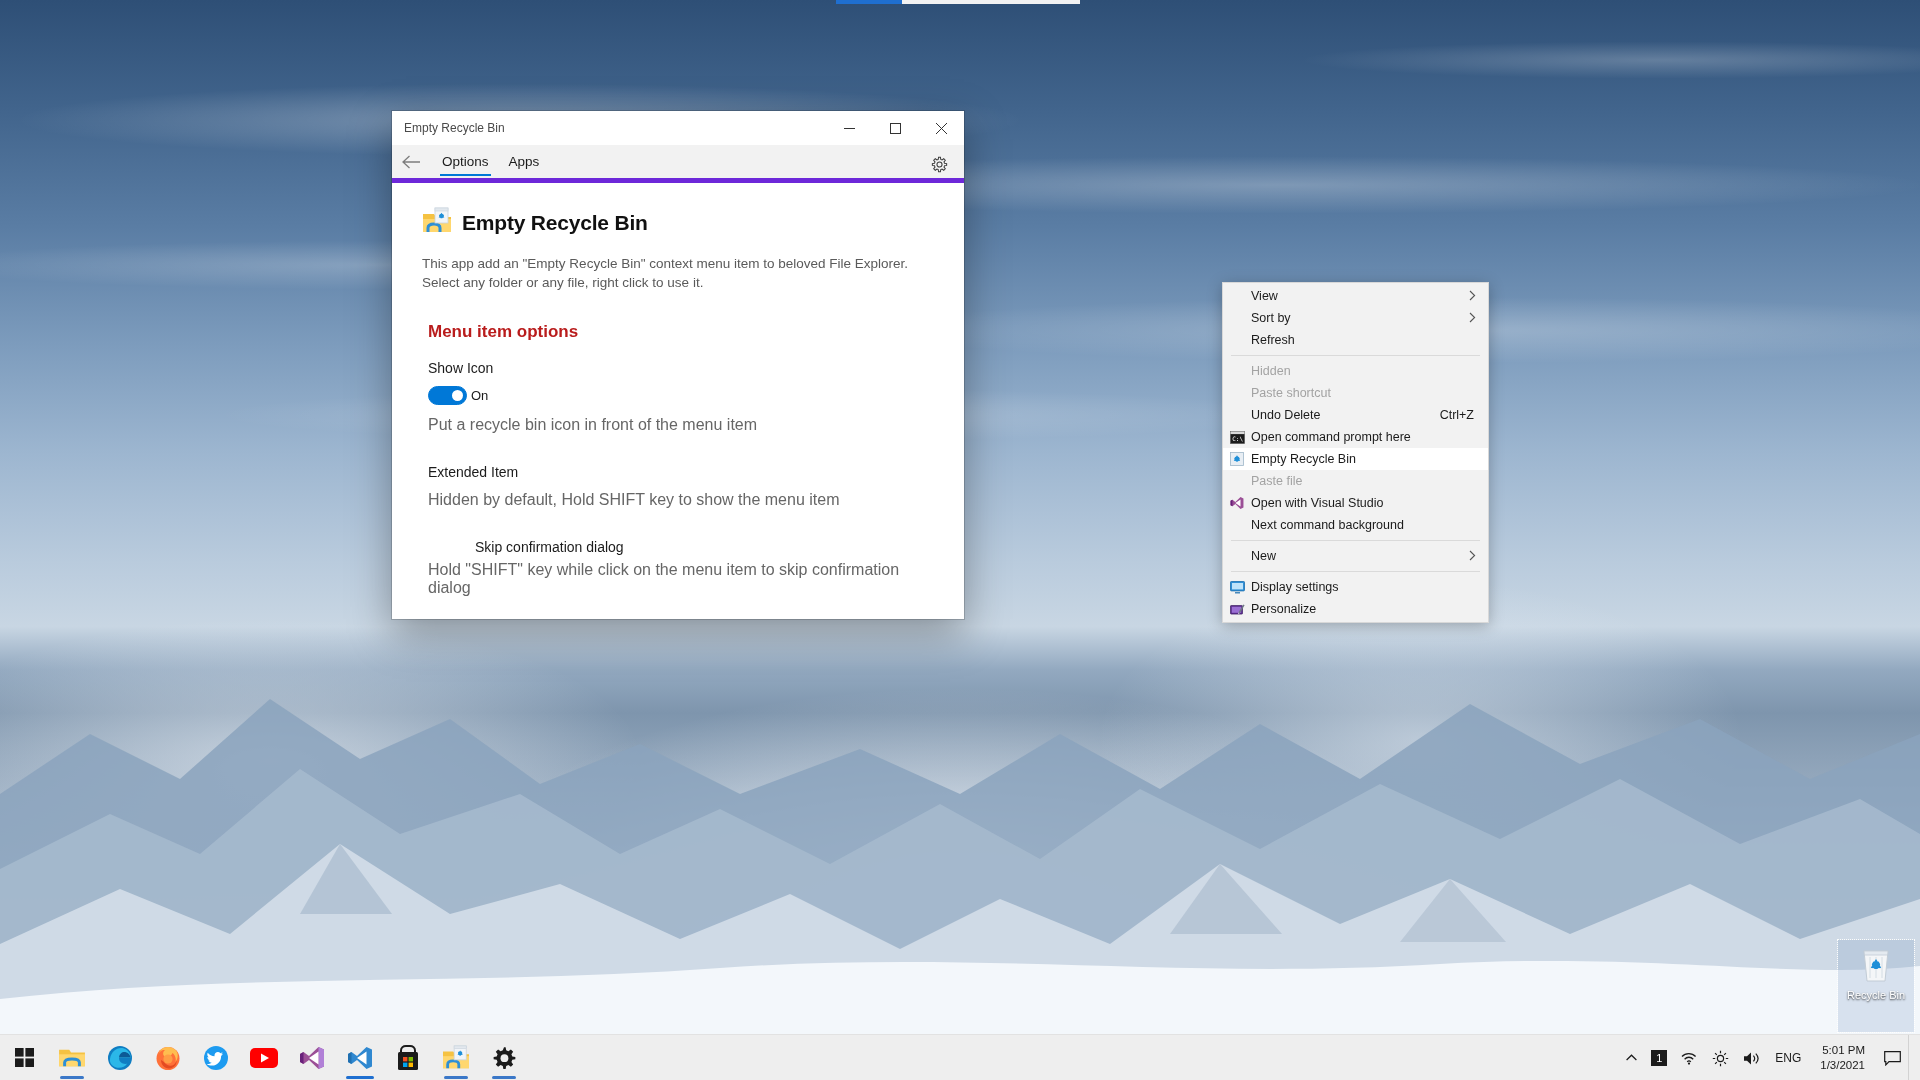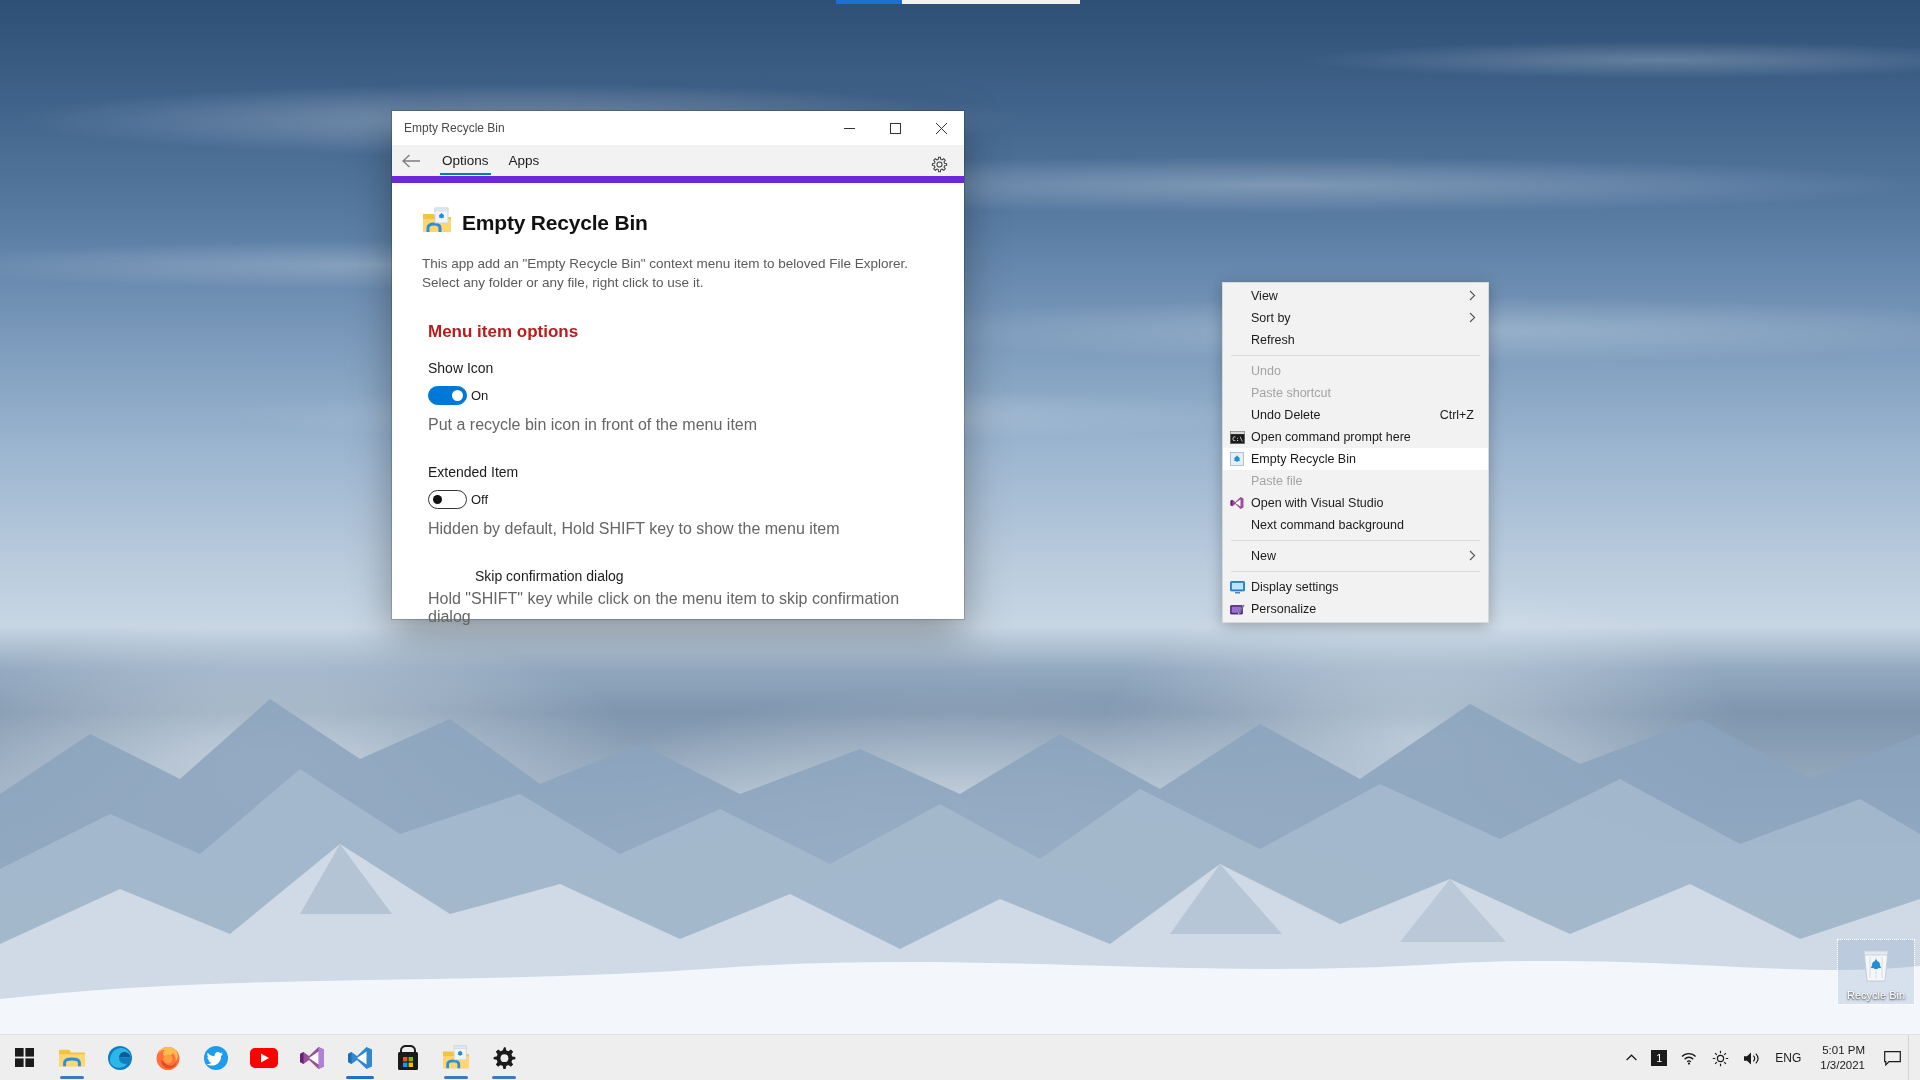--- a/index.html
+++ b/index.html
@@ -52,21 +52,21 @@
   
   .mountains {
     position: absolute; left: 0; bottom: 46px; width: 1920px; height: 540px;
     pointer-events: none;
   }
 
   
   #recycle-bin-desktop-icon {
     position: absolute;
     left: 1838px; top: 940px;
-    width: 76px; height: 64px;
+    width: 76px; height: 92px;
     display: flex; flex-direction: column; align-items: center;
     outline: 1px dotted rgba(255,255,255,0.95);
     background: rgba(120,150,190,0.22);
   }
   #recycle-bin-desktop-icon .glyph { margin-top: 5px; }
   #recycle-bin-desktop-icon .lbl {
     font-size: 11px; color: #fff; text-align: center;
     text-shadow: 0 1px 2px rgba(0,0,0,0.85);
     line-height: 13px; margin-top: 2px;
   }
@@ -90,21 +90,21 @@
   .wincontrols { position: absolute; right: 0; top: 0; display: flex; height: 34px; }
   .wincontrols .wc {
     width: 46px; height: 34px;
     display: flex; align-items: center; justify-content: center;
     color: #333;
   }
 
   .tabstrip {
     height: 38px; background: #f2f2f2;
     display: flex; align-items: center;
-    border-bottom: 7px solid #6d28d9;
+    border-bottom: 5px solid #6d28d9;
     position: relative;
   }
   .backbtn {
     width: 38px; height: 38px;
     display: flex; align-items: center; justify-content: center;
     color: #8a8a8a;
   }
   .tab {
     font-size: 13.5px; color: #1b1b1b;
     padding: 0 8px; height: 38px;
@@ -361,26 +361,20 @@
           <div class="toggle on">
               <span class="knob"></span>
             </div>
           <span class="togglestate">On</span>
         </div>
         <div class="opthint">Put a recycle bin icon in front of the menu item</div>
       </div>
 
       <div class="optblock">
         <div class="optlabel">Extended Item</div>
-        <div class="togglerow">
-          <div class="toggle off">
-              <span class="knob"></span>
-            </div>
-          <span class="togglestate">Off</span>
-        </div>
         <div class="opthint">Hidden by default, Hold SHIFT key to show the menu item</div>
       </div>
 
       <div class="optblock">
         <div class="optlabel spaced">Skip confirmation dialog</div>
         <div class="opthint" style="margin-top:6px;">Hold "SHIFT" key while click on the menu item to skip confirmation dialog</div>
       </div>
 
     </div>
   </div>
@@ -400,21 +394,21 @@
             <path d="M1,1 L5.6,5.5 L1,10" fill="none" stroke="#555" stroke-width="1.1"></path>
           </svg></span>
       </div>
       <div class="cmi">
         <span class="ico"></span>
         <span class="txt">Refresh</span>
       </div>
       <div class="cmsep"></div>
       <div class="cmi disabled">
         <span class="ico"></span>
-        <span class="txt">Undo</span>
+        <span class="txt">Hidden</span>
       </div>
       <div class="cmi disabled">
         <span class="ico"></span>
         <span class="txt">Paste shortcut</span>
       </div>
       <div class="cmi">
         <span class="ico"></span>
         <span class="txt">Undo Delete</span>
         <span class="accel">Ctrl+Z</span>
       </div>

